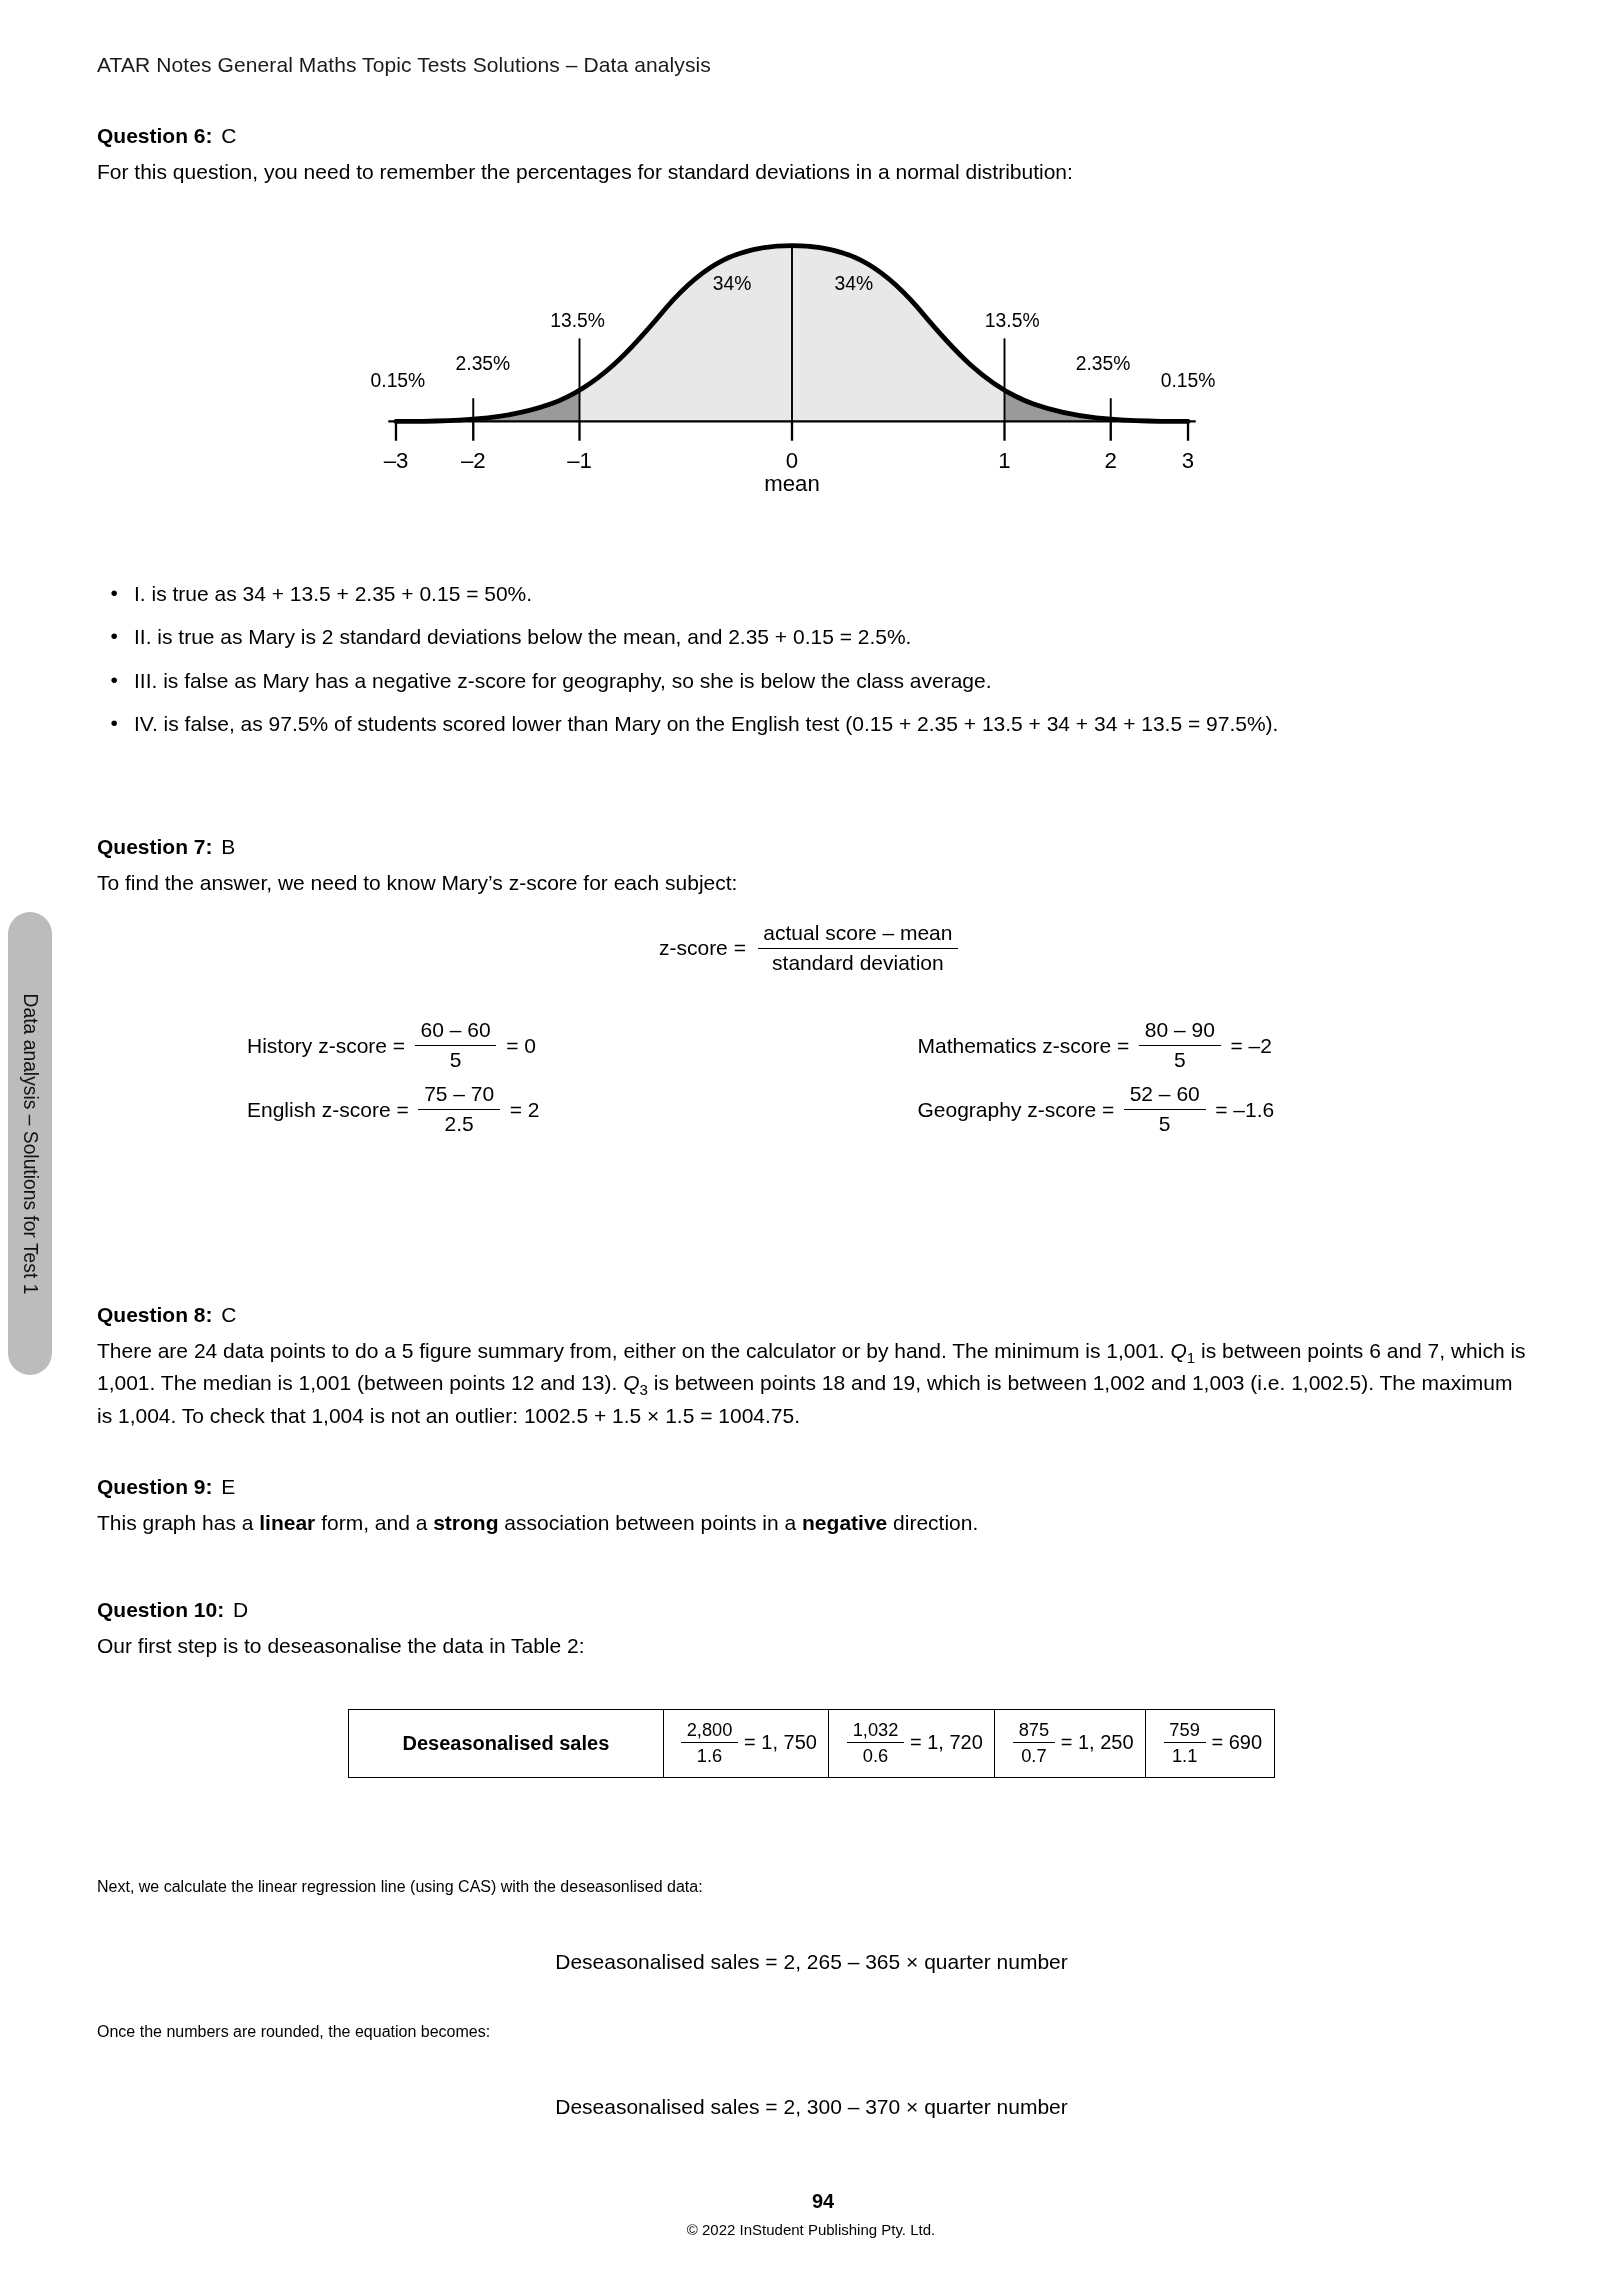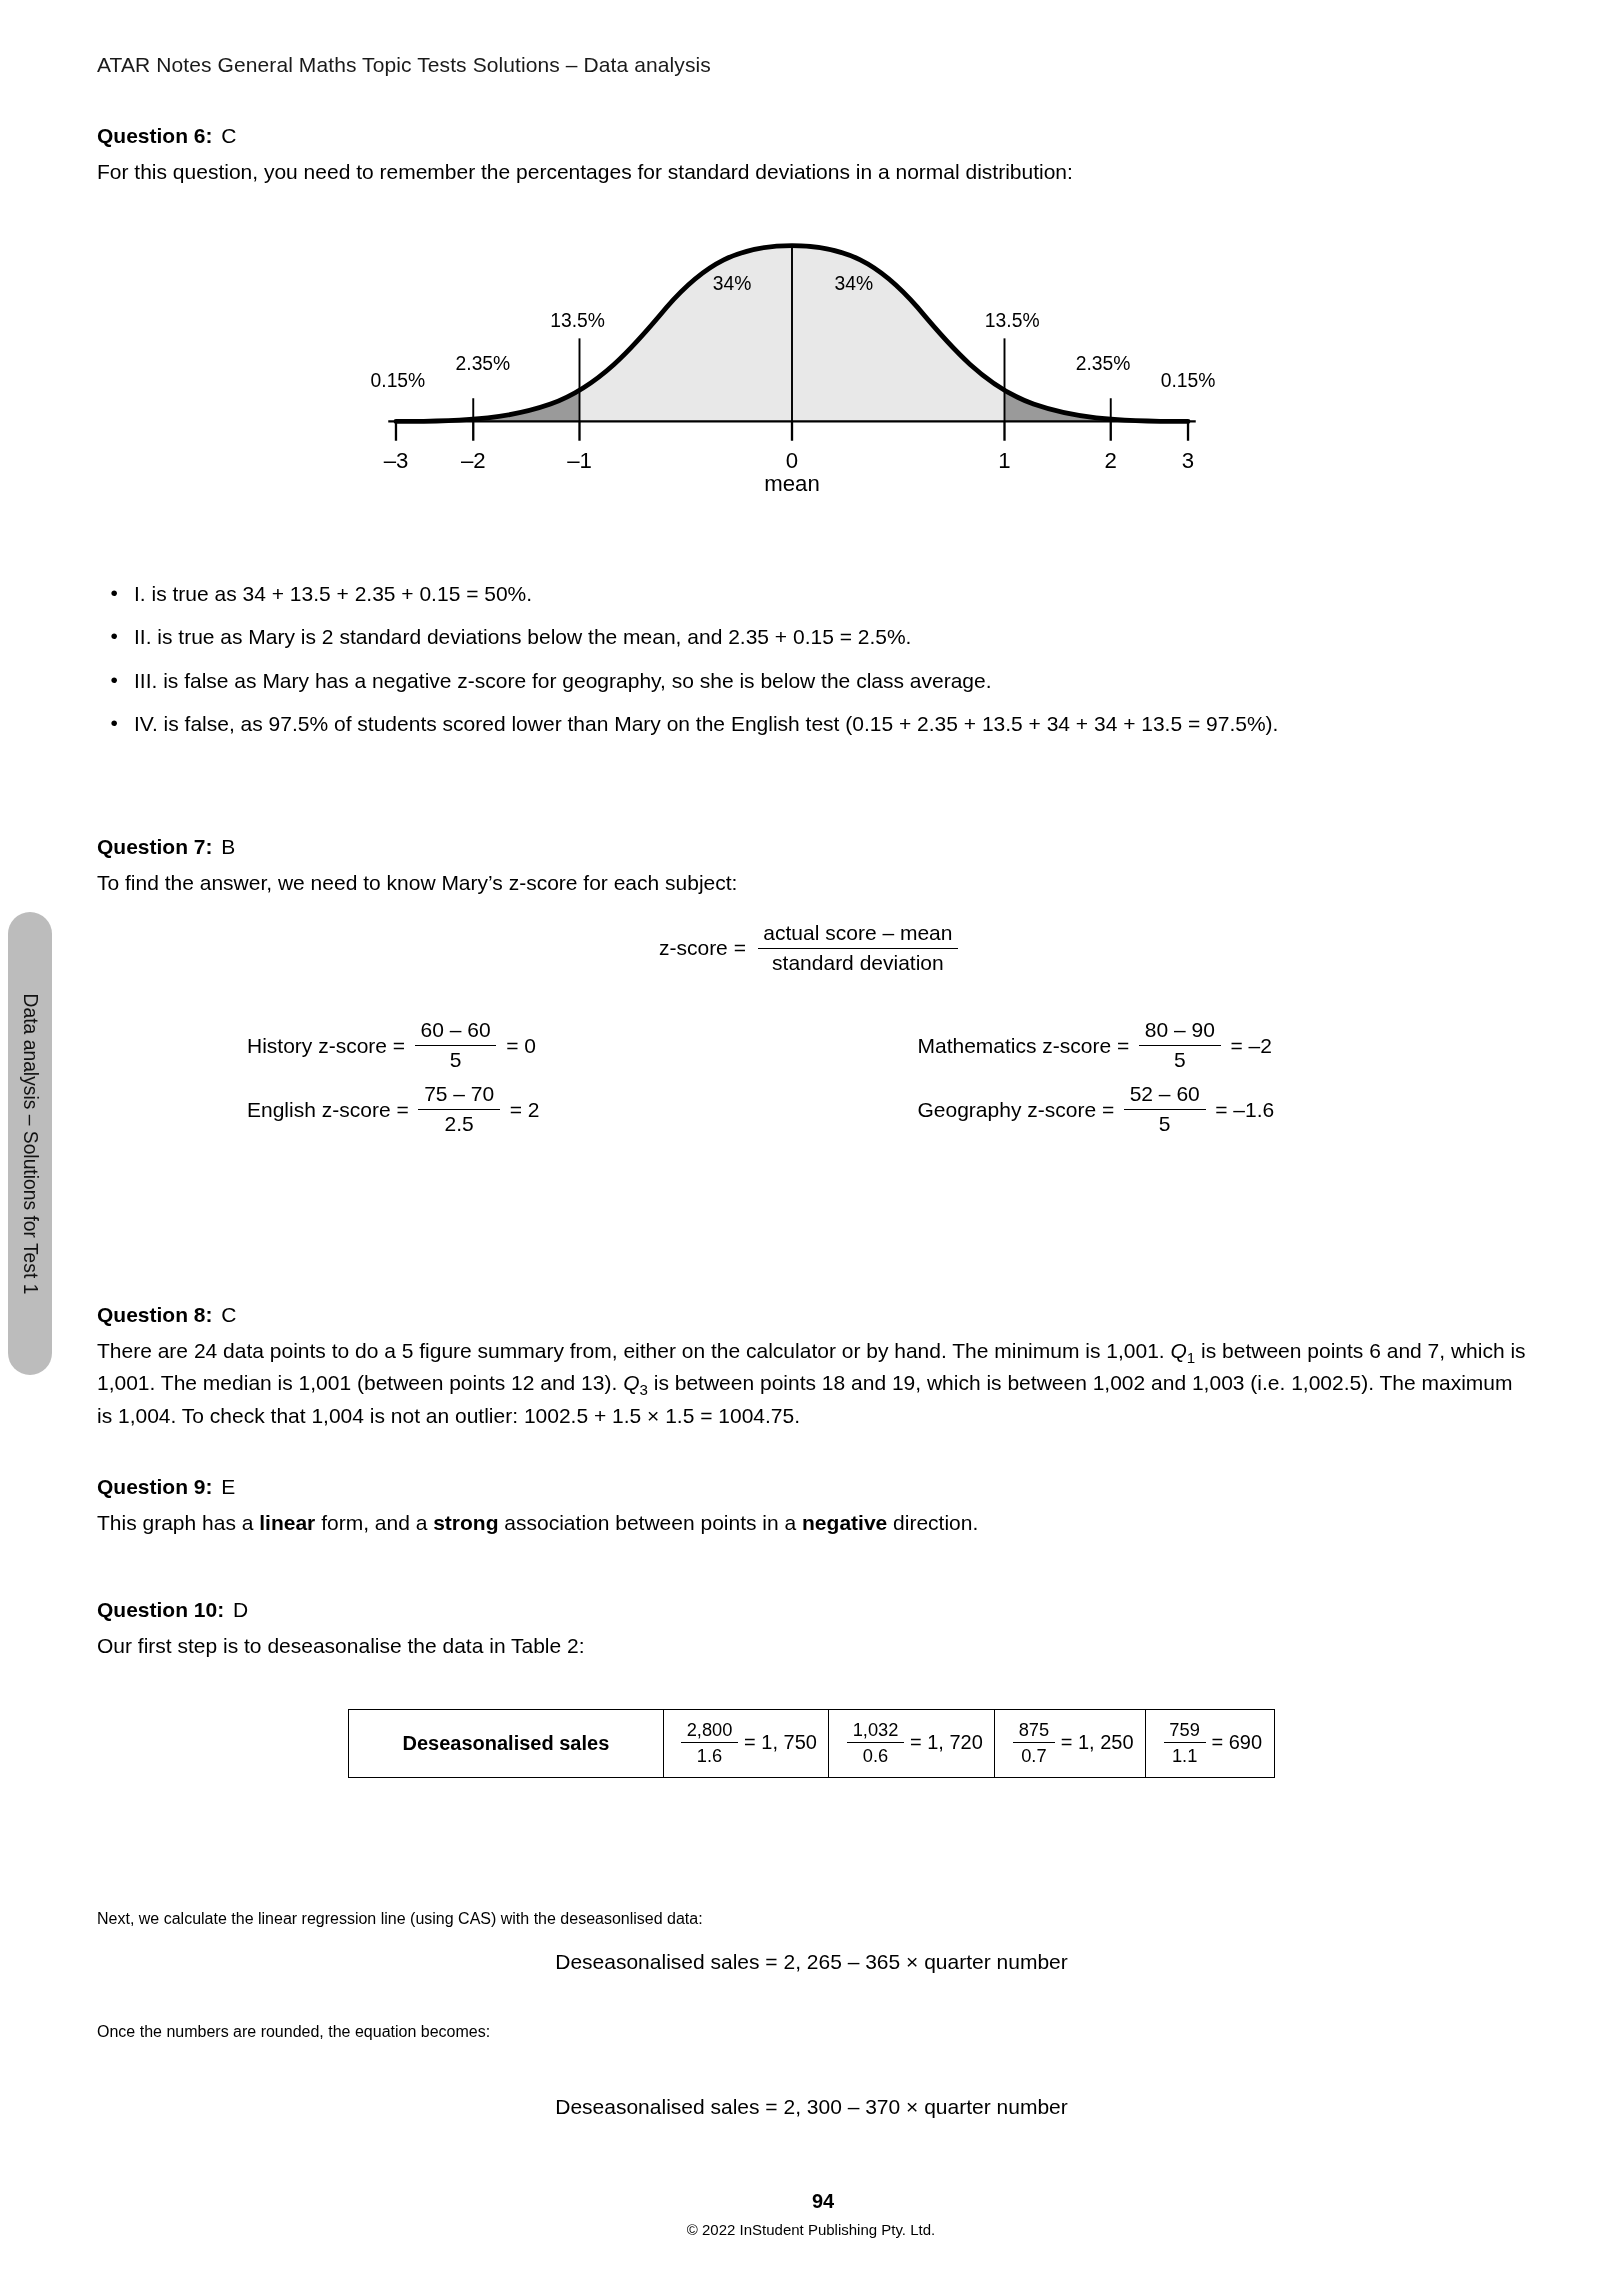--- a/index.html
+++ b/index.html
@@ -401,21 +401,21 @@
           <span class="frac small">
             <span class="num">759</span>
             <span class="den">1.1</span>
           </span><span>= 690</span>
         </td>
       </tr>
     </tbody>
       </table>
   </div>
 
-  <div class="content" style="top:1878px;margin-top:32px;">Next, we calculate the linear regression line (using CAS) with the deseasonlised data:</div>
+  <div class="content" style="top:1878px;">Next, we calculate the linear regression line (using CAS) with the deseasonlised data:</div>
 
   <div class="content eq-center" style="top:1950px;">Deseasonalised sales = 2, 265 – 365 × quarter number</div>
 
   <div class="content" style="top:2023px;">Once the numbers are rounded, the equation becomes:</div>
 
   <div class="content eq-center" style="top:2095px;">Deseasonalised sales = 2, 300 – 370 × quarter number</div>
 
   <div class="footer">
     <div class="pageno">94</div>
     <div class="copy">© 2022 InStudent Publishing Pty. Ltd.</div>

